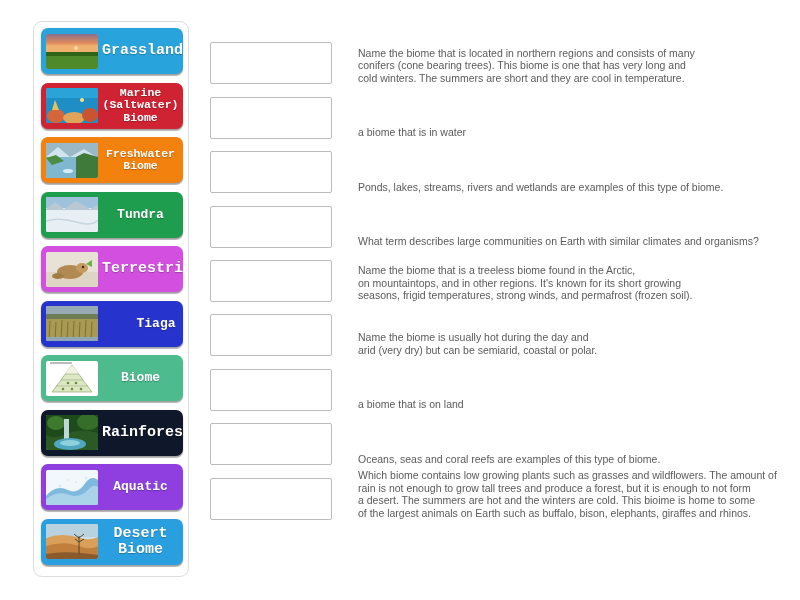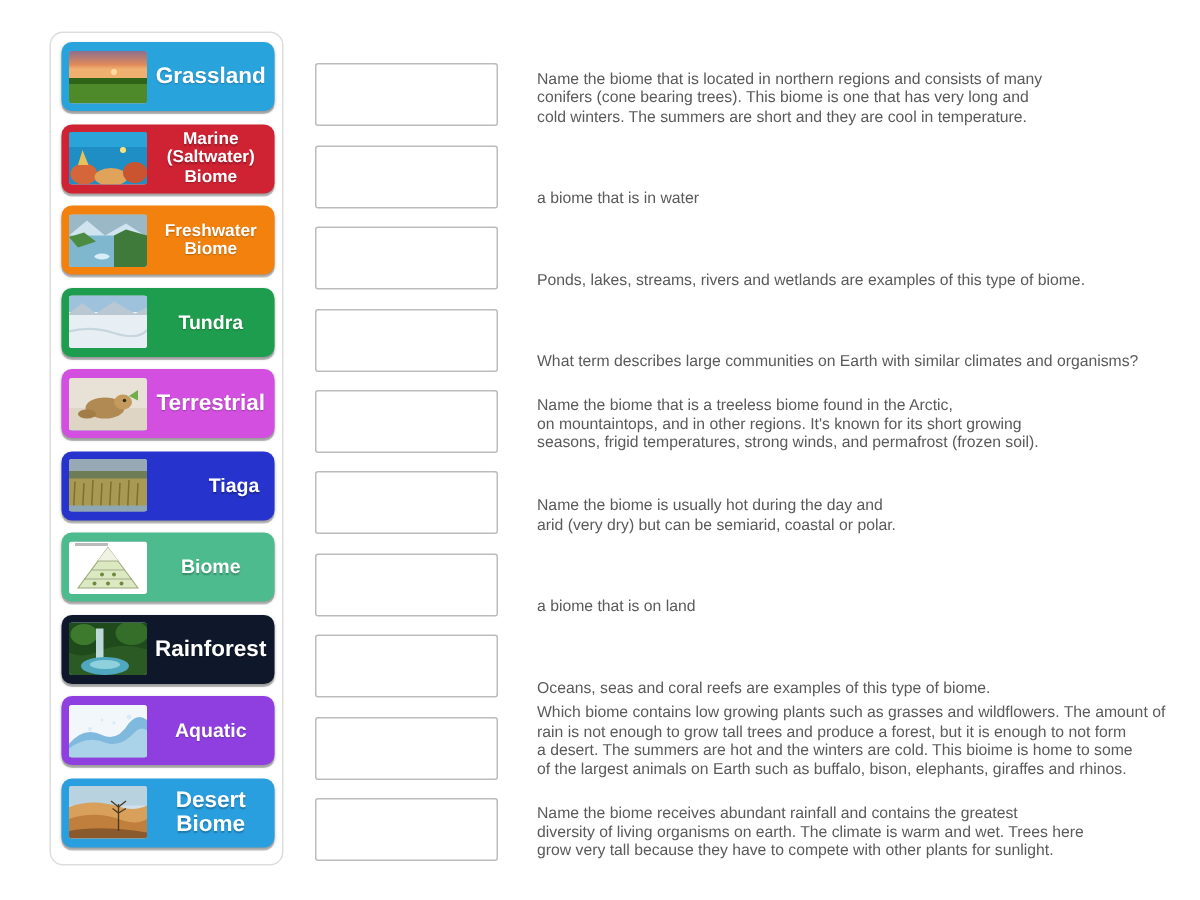--- a/index.html
+++ b/index.html
@@ -36,20 +36,21 @@
     width: 142px;
     height: 46px;
     margin-bottom: 8.5px;
     border-radius: 7px;
     display: flex;
     align-items: center;
     overflow: hidden;
     box-shadow: 0 2px 0 rgba(0,0,0,0.22), 0 1px 2px rgba(0,0,0,0.25);
     cursor: pointer;
     user-select: none;
+    font-family: Liberation Mono, monospace;
   }
   .tile:last-child { margin-bottom: 0; }
 
   .tile-thumb {
     width: 52px;
     height: 35px;
     margin-left: 5px;
     flex: 0 0 auto;
     border-radius: 2px;
     overflow: hidden;
@@ -320,19 +321,13 @@
       <div class="drop-box"></div>
       <div class="prompt center-1">Oceans, seas and coral reefs are examples of this type of biome.</div>
     </div>
     <div class="row">
       <div class="drop-box"></div>
       <div class="prompt center-4">Which biome contains low growing plants such as grasses and wildflowers. The amount of
 rain is not enough to grow tall trees and produce a forest, but it is enough to not form
 a desert. The summers are hot and the winters are cold. This bioime is home to some
 of the largest animals on Earth such as buffalo, bison, elephants, giraffes and rhinos.</div>
     </div>
-    <div class="row">
-      <div class="drop-box"></div>
-      <div class="prompt center-3">Name the biome receives abundant rainfall and contains the greatest
-diversity of living organisms on earth. The climate is warm and wet. Trees here
-grow very tall because they have to compete with other plants for sunlight.</div>
-    </div>
   </div>
 
 </body></html>

